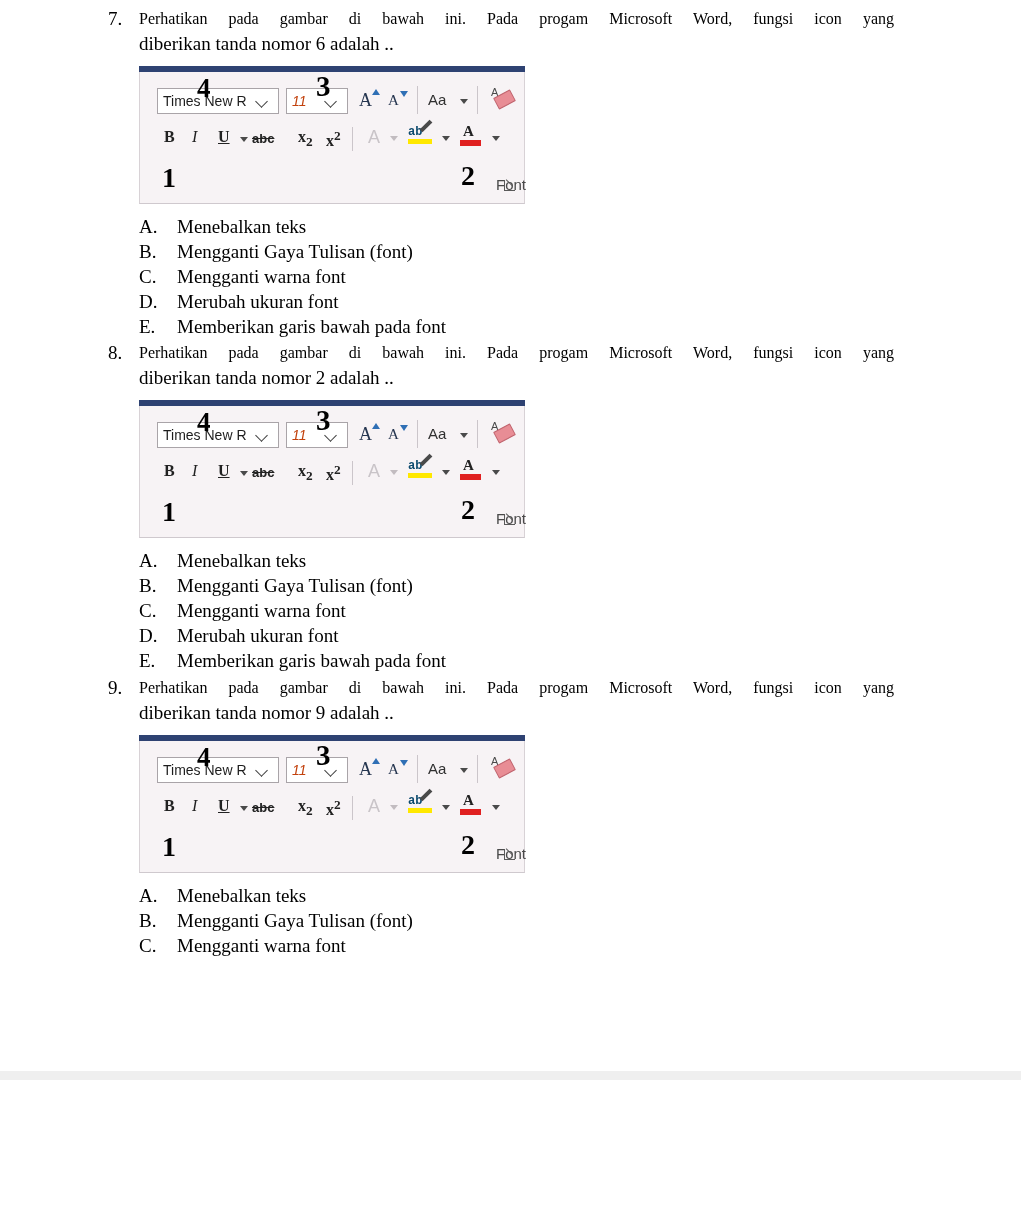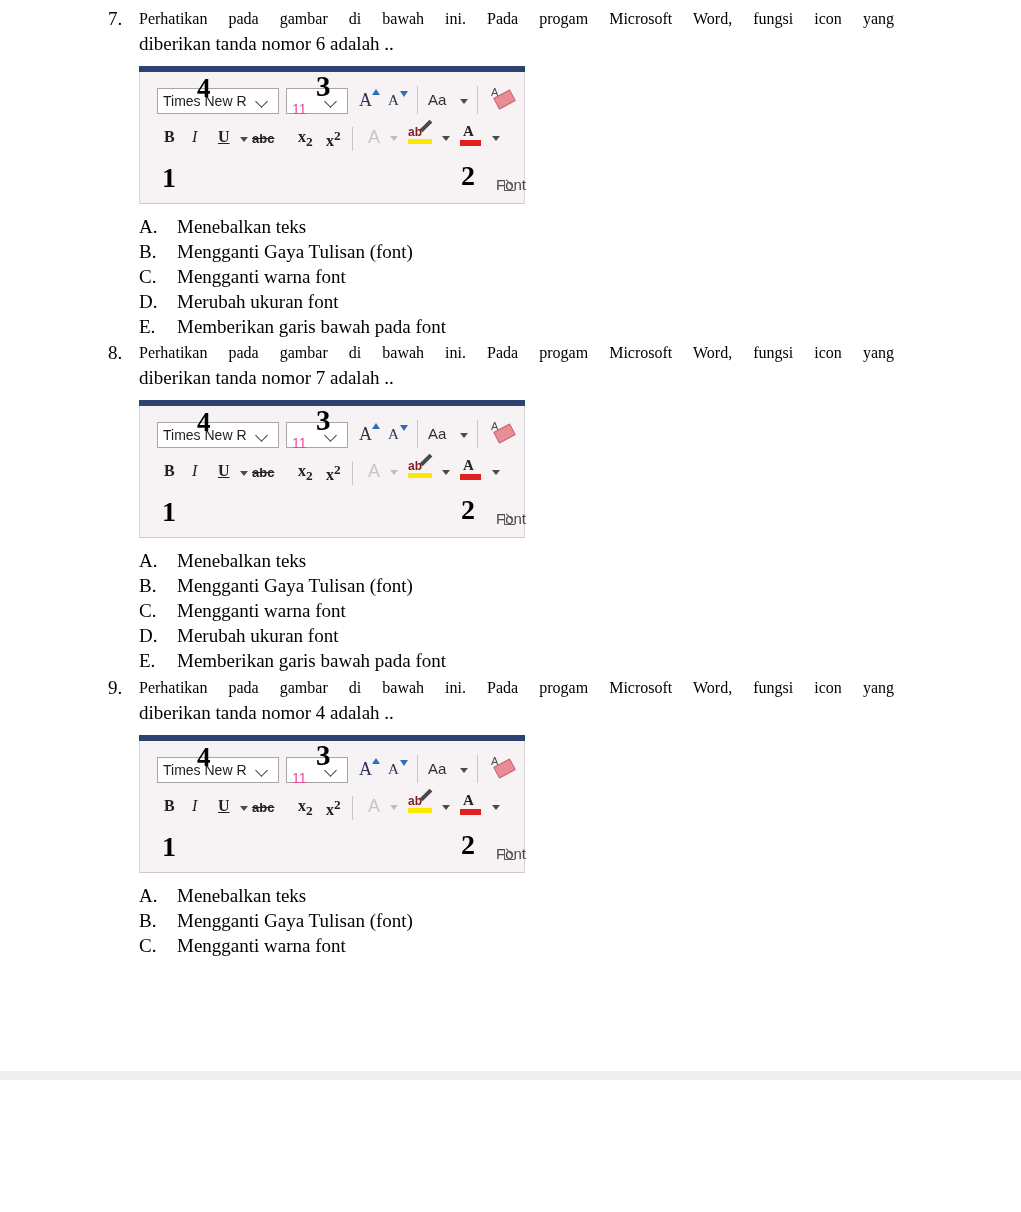--- a/index.html
+++ b/index.html
@@ -117,23 +117,24 @@
   .fontsize-box {
     position: absolute;
     left: 146px; top: 10px;
     width: 62px; height: 26px;
     border: 1px solid #a9a4a8;
     background: #ffffff;
     box-sizing: border-box;
   }
   .fontsize-box .fs-text {
     position: absolute;
-    left: 5px; top: 12px;
+    left: 5px; top: 4px;
     font-size: 14px;
-    color: #ec4899;
+    color: #c2410c;
+    font-style: italic;
   }
   .chev {
     position: absolute;
     width: 13px; height: 8px;
   }
   .chev::before {
     content: "";
     position: absolute;
     left: 0; top: 0;
     width: 8px; height: 8px;
@@ -266,22 +267,22 @@
   .highlight {
     position: absolute;
     left: 268px; top: 3px;
     width: 30px; height: 26px;
   }
   .highlight .hl-ab {
     position: absolute;
     left: 0; top: 0;
     font-size: 12px;
     font-weight: bold;
-    color: #7f1d1d;
-    font-family: Liberation Sans, sans-serif;
+    color: #0c4a6e;
+    font-family: Liberation Mono, monospace;
   }
   .highlight .hl-pen {
     position: absolute;
     left: 11px; top: -1px;
     width: 14px; height: 4px;
     background: #4a4a4a;
     transform: rotate(-45deg);
   }
   .highlight .hl-bar {
     position: absolute;
@@ -491,21 +492,21 @@
         <span class="opt-text">Memberikan garis bawah pada font</span>
       </div>
     </div>
   </div>
 
   <div class="question" id="q1" style="top:340px;">
     <div class="q-head">
       <div class="q-num">8.</div>
       <div class="q-body">
         <div class="q-line1">Perhatikan pada gambar di bawah ini. Pada progam Microsoft Word, fungsi icon yang</div>
-        <div class="q-line2">diberikan tanda nomor 7 adalah ..</div>
+        <div class="q-line2">diberikan tanda nomor 2 adalah ..</div>
       </div>
     </div>
 
     <div class="ribbon-wrap">
       <div class="ribbon">
         <div class="ribbon-topbar"></div>
         <div class="ribbon-inner">
 
           <div class="row1">
             <div class="fontname-box">
@@ -587,21 +588,21 @@
         <span class="opt-text">Memberikan garis bawah pada font</span>
       </div>
     </div>
   </div>
 
   <div class="question" id="q2" style="top:675px;">
     <div class="q-head">
       <div class="q-num">9.</div>
       <div class="q-body">
         <div class="q-line1">Perhatikan pada gambar di bawah ini. Pada progam Microsoft Word, fungsi icon yang</div>
-        <div class="q-line2">diberikan tanda nomor 4 adalah ..</div>
+        <div class="q-line2">diberikan tanda nomor 9 adalah ..</div>
       </div>
     </div>
 
     <div class="ribbon-wrap">
       <div class="ribbon">
         <div class="ribbon-topbar"></div>
         <div class="ribbon-inner">
 
           <div class="row1">
             <div class="fontname-box">

